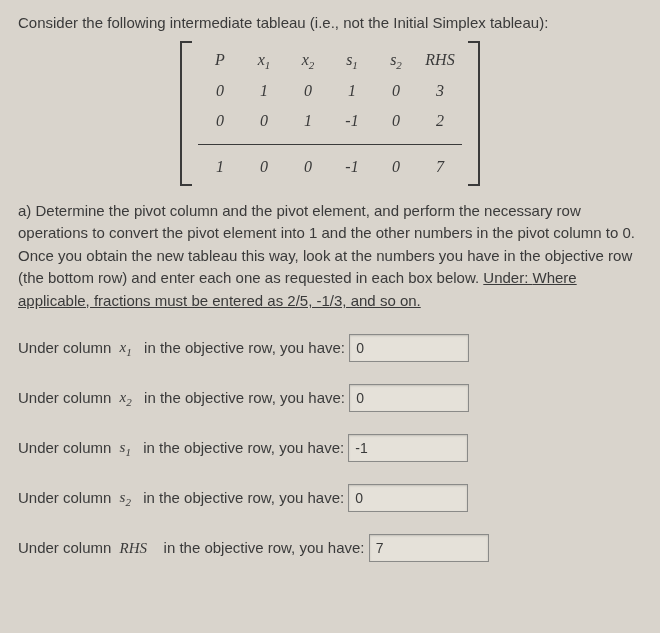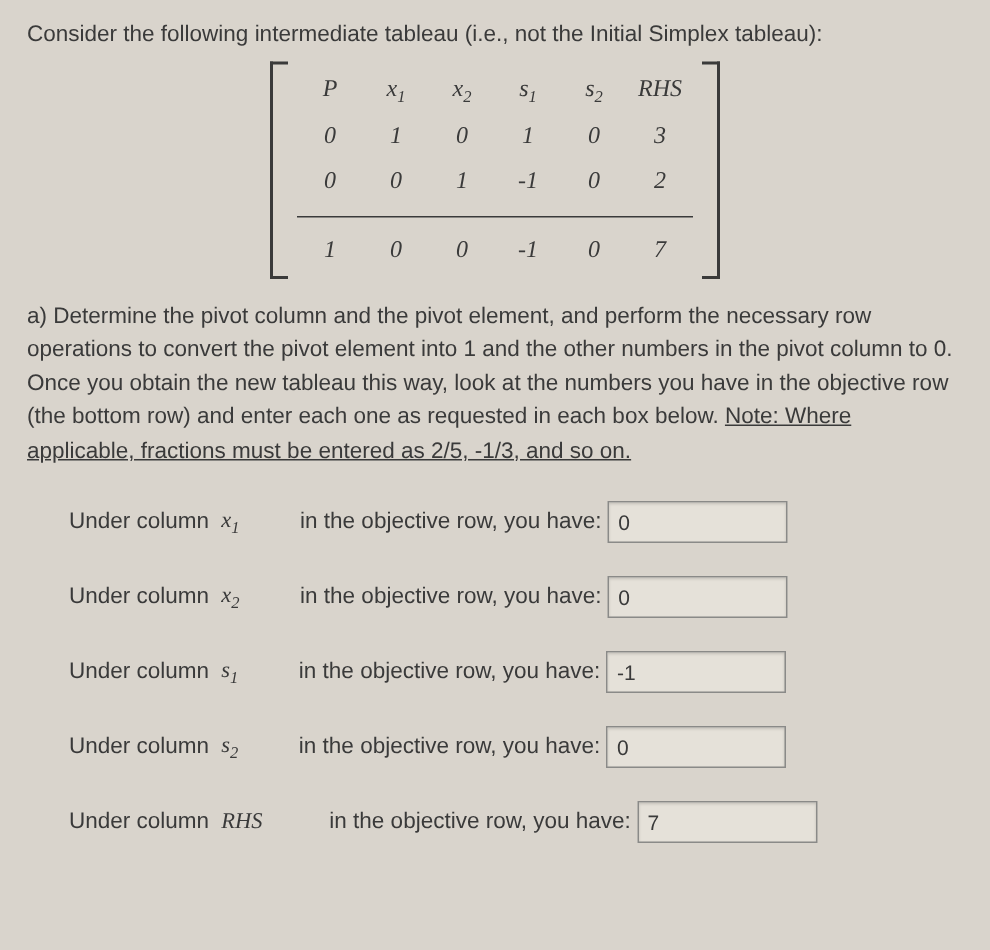--- a/index.html
+++ b/index.html
@@ -47,21 +47,21 @@
   tr.gap td { height: 8px; }
   .sub { font-size: 11px; vertical-align: sub; }
   .part-a { margin-bottom: 14px; }
   .underline { text-decoration: underline; }
   .question-row {
     display: flex;
     align-items: center;
     flex-wrap: wrap;
     margin: 22px 0;
   }
-  .question-row .label { white-space: pre; margin-left: 28px; }
+  .question-row .label { white-space: pre; }
   .var {
     font-family: Georgia, serif;
     font-style: italic;
     margin: 0 4px;
   }
   input.answer {
     width: 120px;
     height: 28px;
     border: 1px solid #8a8a88;
     background: #e5e1d9;
@@ -116,21 +116,21 @@
         <td>7</td>
       </tr>
     </tbody>
       </table>
   </div>
 </div>
 
 <div class="part-a">
   <span>a) Determine the pivot column and the pivot element, and perform the necessary row operations to convert the pivot element into 1 and the other numbers in the pivot column to 0. Once you obtain the new tableau this way, look at the numbers you have in the objective row (the bottom row) and enter each one as requested in each box below. </span>
   <span class="underline">
-    <span>Note: </span><span>Where applicable, fractions must be entered as   2/5,   -1/3, and so on.</span>
+    <span>Under: </span><span>Where applicable, fractions must be entered as   2/5,   -1/3, and so on.</span>
   </span>
 </div>
 
 <div class="question-row">
   <span class="label">Under column </span>
   <span class="var"><span>x</span><span class="sub">1</span></span>
   <span class="label">  in the objective row, you have: </span>
   <input class="answer" value="0" style="">
 </div>
 

